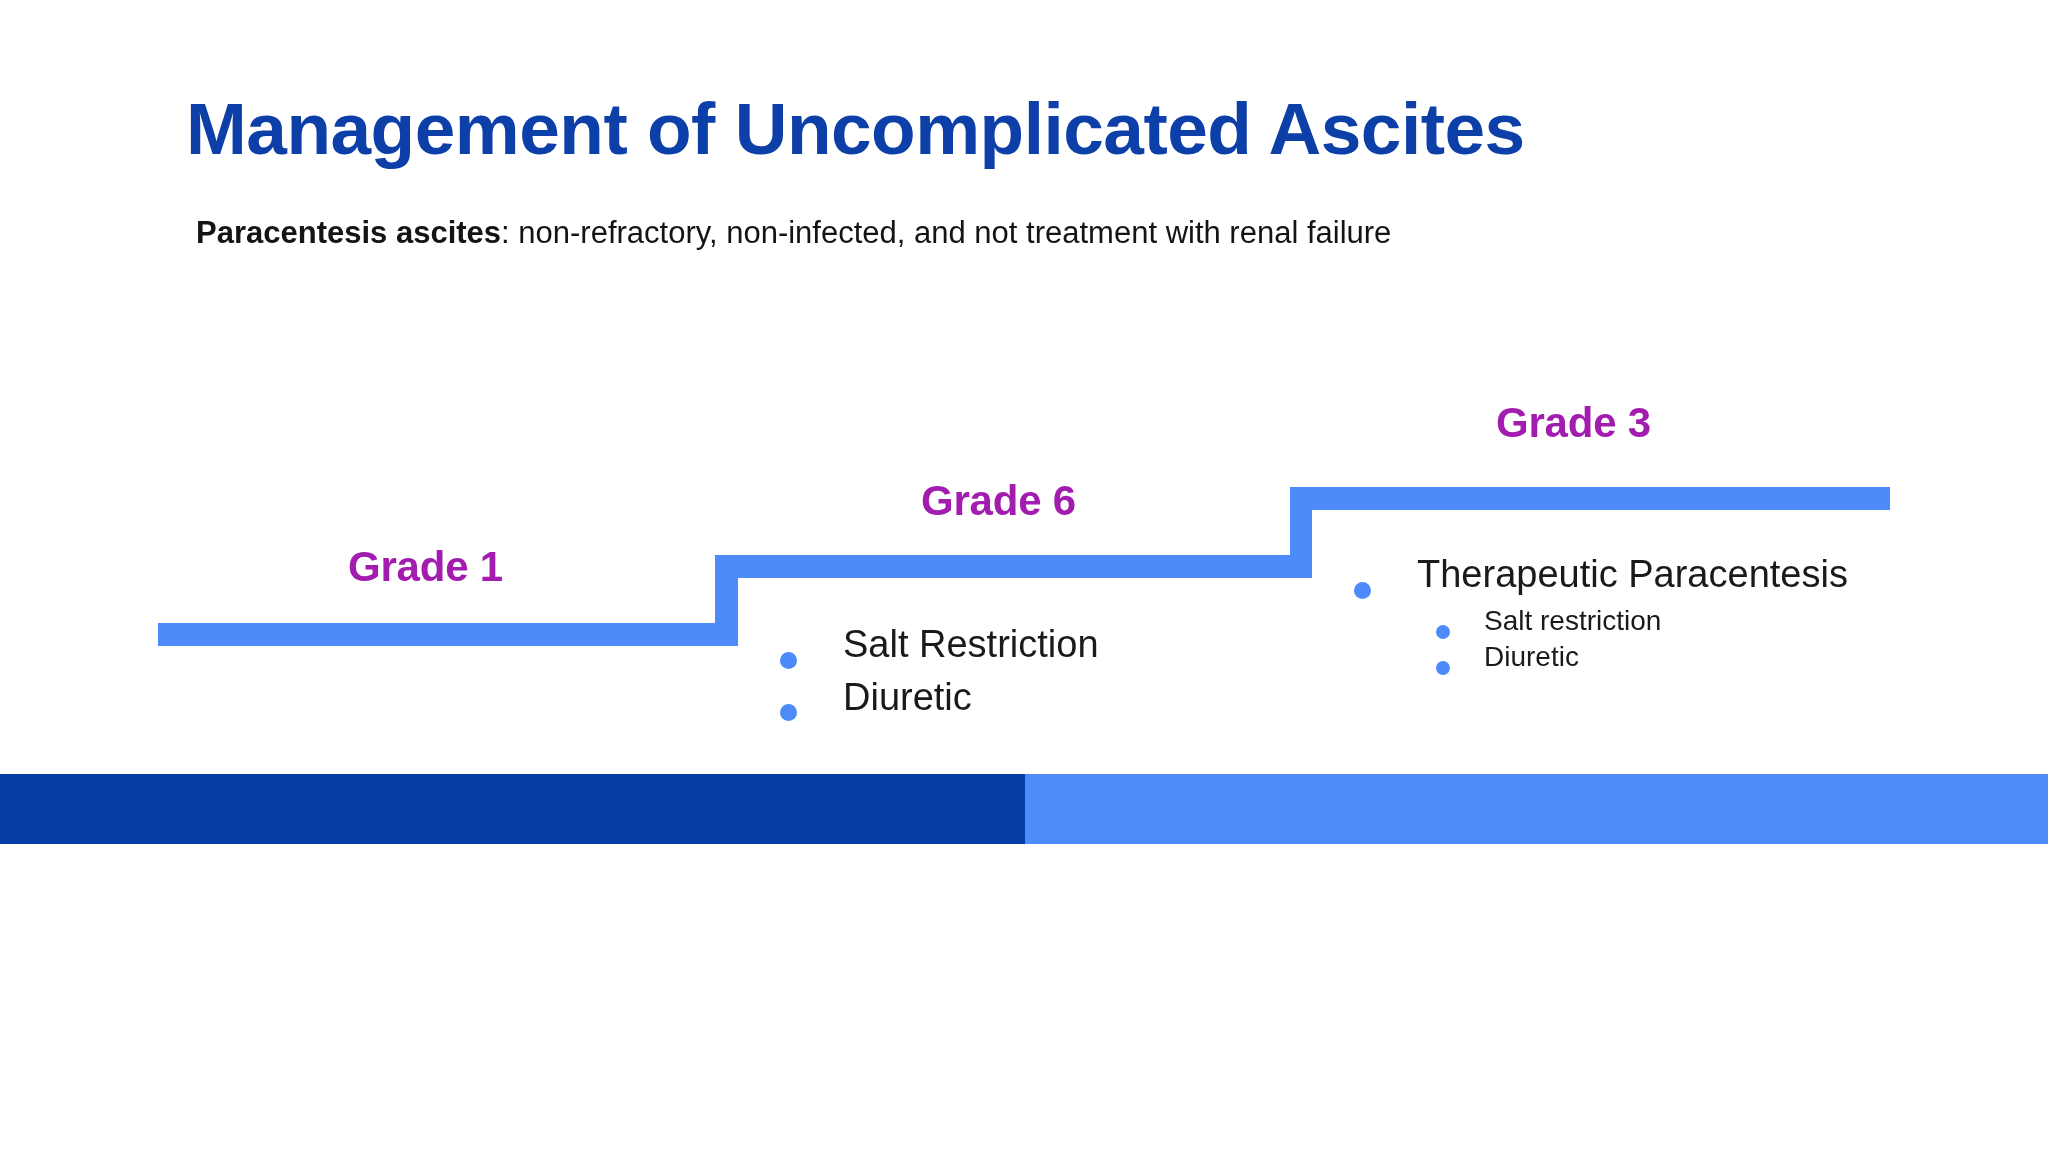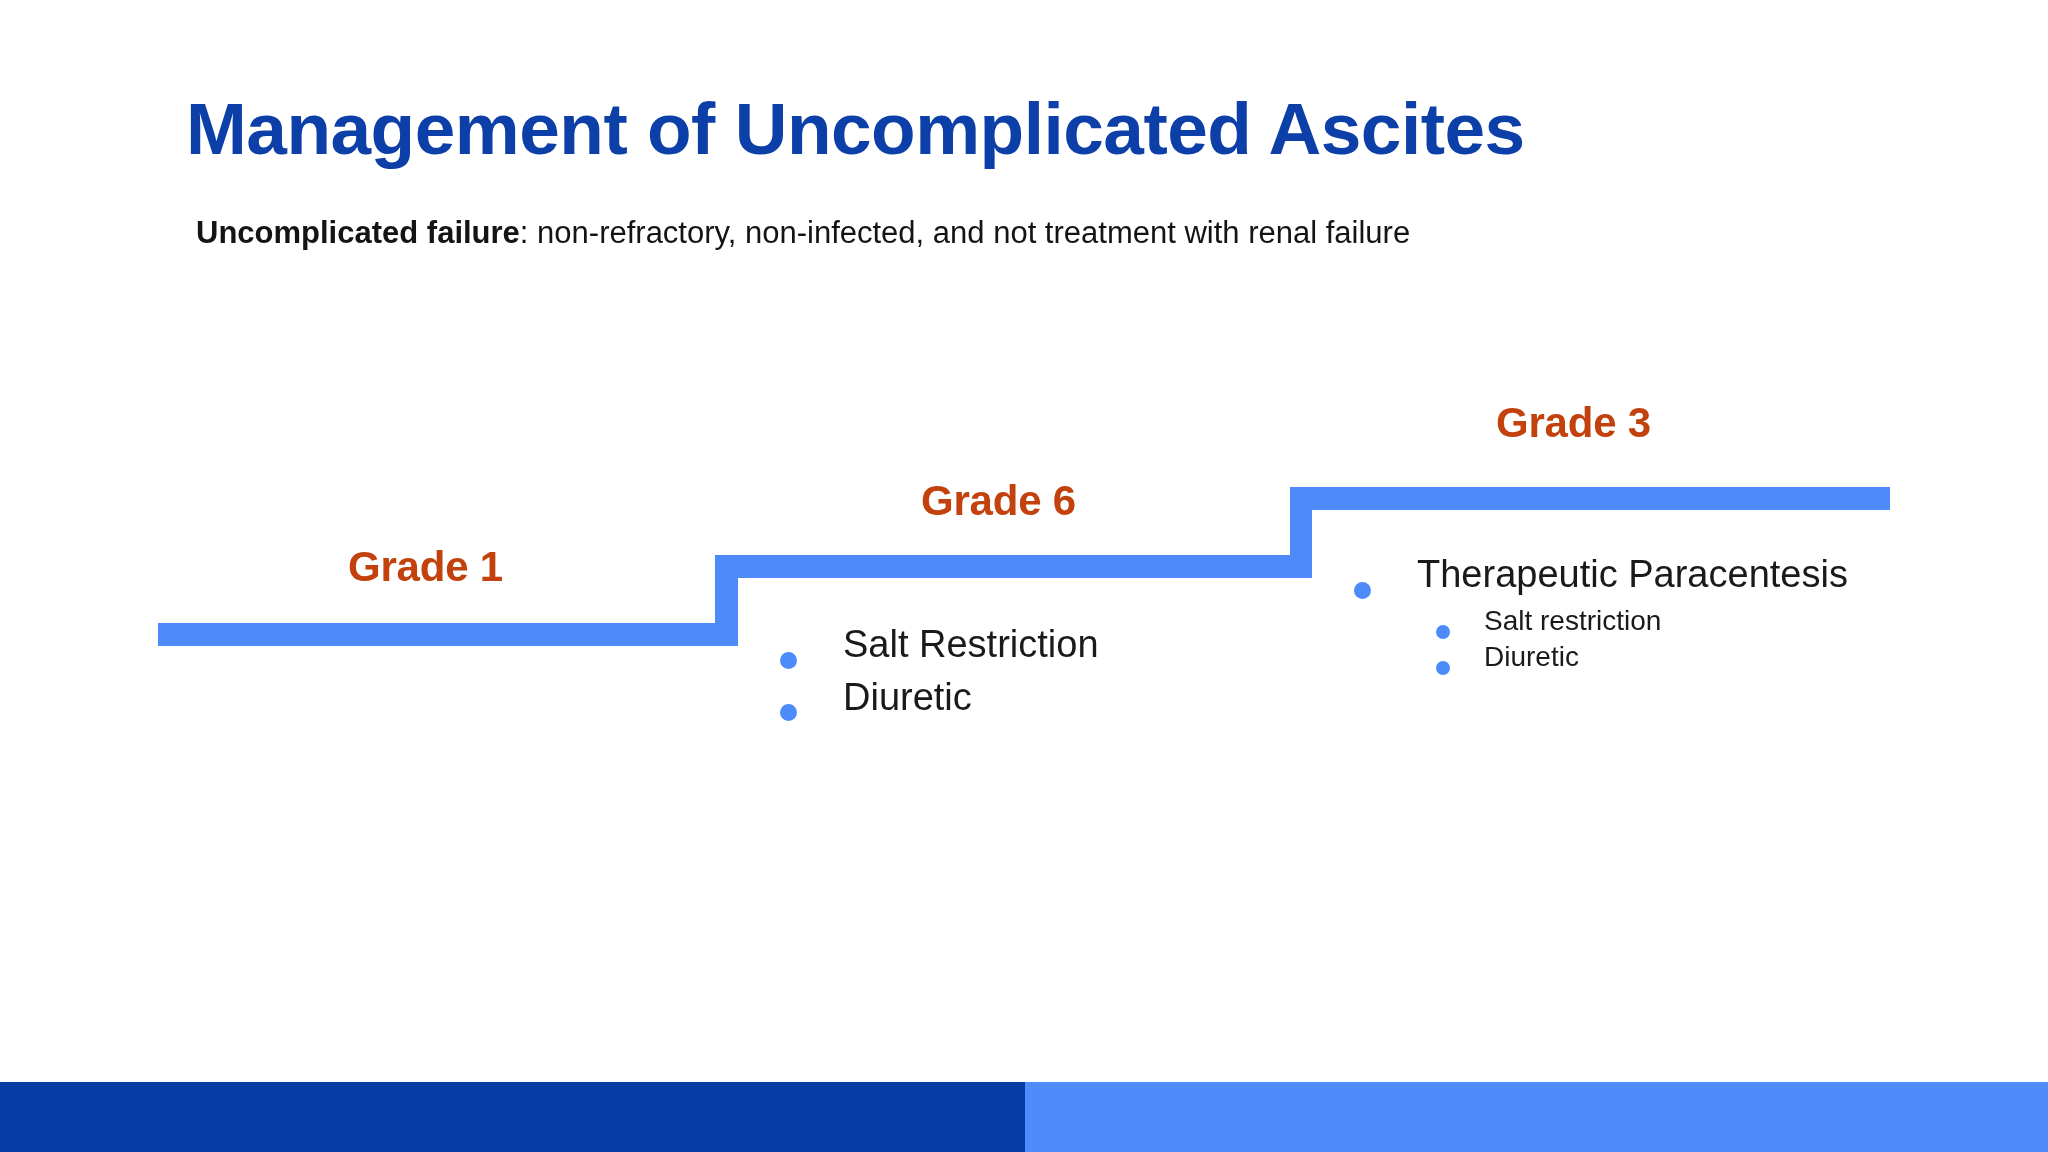--- a/index.html
+++ b/index.html
@@ -7,21 +7,21 @@
     margin: 0;
     padding: 0;
     background: #ffffff;
   }
   body {
     font-family: "Liberation Sans", sans-serif;
   }
   #slide {
     position: relative;
     width: 2048px;
-    height: 1152px;
+    height: 844px;
     background: #ffffff;
     overflow: hidden;
   }
 
   
   .slide-title {
     position: absolute;
     left: 186px;
     top: 92px;
     font-size: 73px;
@@ -52,21 +52,21 @@
     width: 2048px;
     height: 1152px;
     pointer-events: none;
   }
 
   
   .grade-heading {
     position: absolute;
     font-size: 42px;
     font-weight: bold;
-    color: #c2410c;
+    color: #a21caf;
     white-space: nowrap;
     letter-spacing: -0.2px;
   }
   .grade-heading.g1 { left: 348px; top: 543px; }
   .grade-heading.g2 { left: 921px; top: 477px; }
   .grade-heading.g3 { left: 1496px; top: 399px; }
 
   
   .bullet-block {
     position: absolute;
@@ -134,21 +134,21 @@
   }
 </style>
 </head>
 <body>
 
 <div id="slide">
 
   <div class="slide-title">Management of Uncomplicated Ascites</div>
 
   <div class="slide-subtitle">
-    <span class="lead">Uncomplicated failure</span><span>: non-refractory, non-infected, and not treatment with renal failure</span>
+    <span class="lead">Paracentesis ascites</span><span>: non-refractory, non-infected, and not treatment with renal failure</span>
   </div>
 
   <svg class="step-shape" viewBox="0 0 2048 1152">
 
     <rect x="158" y="623" width="580" height="23" fill="#4d8bfa"></rect>
 
     <rect x="715" y="555" width="23" height="91" fill="#4d8bfa"></rect>
 
     <rect x="715" y="555" width="597" height="23" fill="#4d8bfa"></rect>
 

